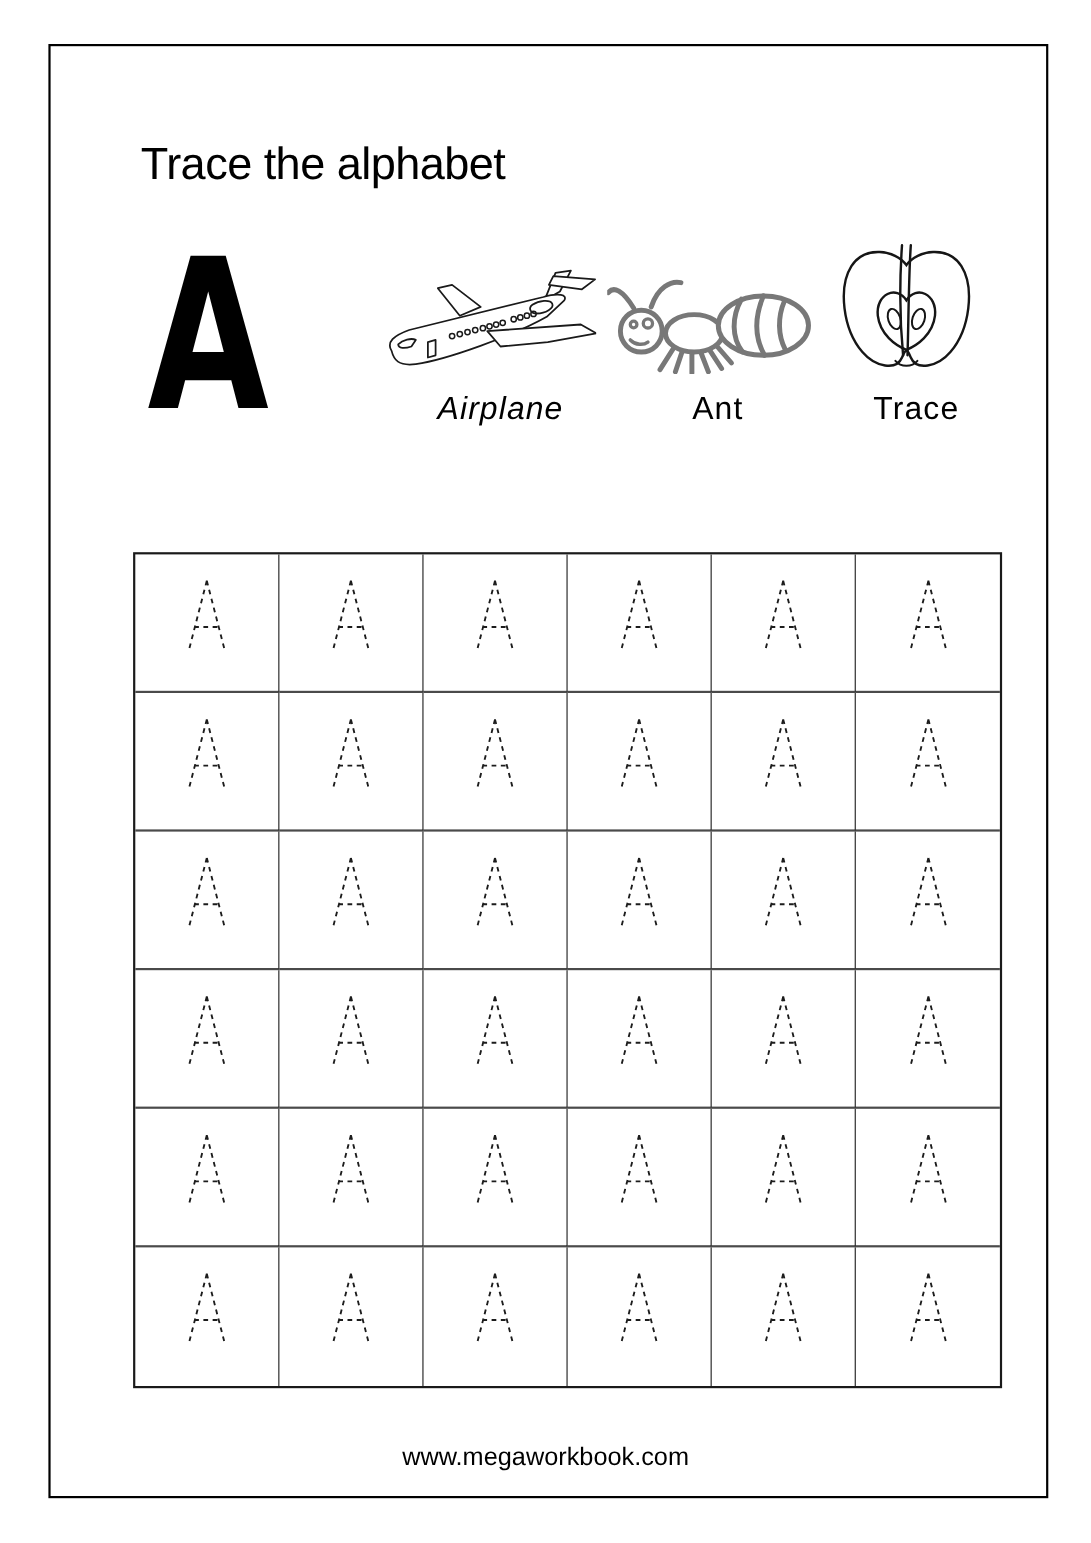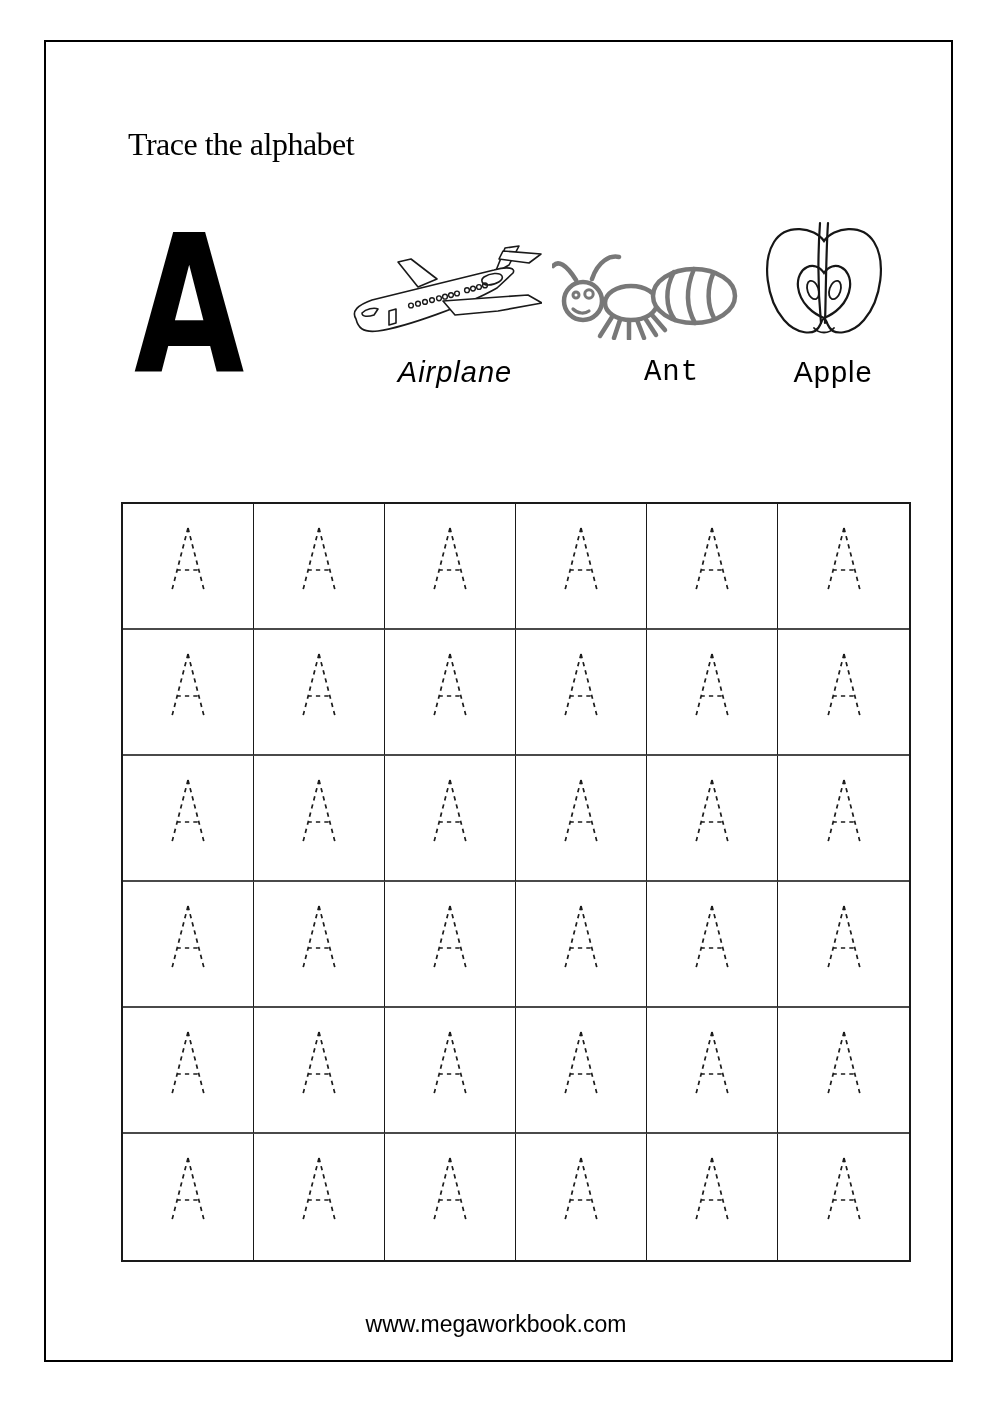--- a/index.html
+++ b/index.html
@@ -2,37 +2,37 @@
 <html><head>
 <meta charset="utf-8">
 <style>
   * { margin: 0; padding: 0; box-sizing: border-box; }
   html, body { width: 992px; height: 1403px; background: #ffffff; position: relative;
                font-family: "DejaVu Sans", sans-serif; color: #000; overflow: hidden; }
 
   .page-border { position: absolute; left: 44px; top: 40px; width: 909px; height: 1322px;
                  border: 2px solid #000; background: #fff; }
 
-  .title { position: absolute; left: 128px; top: 126px; font-size: 32px;
-           font-family: Liberation Serif, serif; letter-spacing: -0.5px; }
+  .title { position: absolute; left: 128px; top: 126px; font-size: 41px;
+           font-family: Liberation Sans, sans-serif; letter-spacing: -0.5px; }
 
   .big-letter { position: absolute; left: 134px; top: 211px; font-size: 190px; font-weight: bold;
                 line-height: 1; transform: scaleX(0.75); transform-origin: left top;
                 font-family: "DejaVu Sans", sans-serif; }
 
   .drawing { position: absolute; }
   .drawing-airplane { left: 348px; top: 242px; width: 194px; height: 102px; }
   .drawing-ant      { left: 552px; top: 246px; width: 188px; height: 94px; }
   .drawing-apple    { left: 758px; top: 220px; width: 132px; height: 124px; }
   .drawing svg { width: 100%; height: 100%; display: block; }
 
   .example-label { position: absolute; top: 356px; font-size: 29px; text-align: center;
                    font-family: "Liberation Sans", sans-serif; letter-spacing: 1px; }
   .label-airplane { left: 370px; width: 170px; font-style: italic; }
-  .label-ant      { left: 614px; width: 115px; font-family: Liberation Mono, monospace; }
+  .label-ant      { left: 595px; width: 115px; }
   .label-apple    { left: 772px; width: 122px; }
 
   .trace-grid { position: absolute; left: 121px; top: 502px; width: 790px; height: 760px;
                 display: grid; border: 2px solid #1a1a1a; }
   .trace-cell { border-right: 1px solid #1a1a1a; border-bottom: 2px solid #4a4a4a;
                 display: flex; justify-content: center; align-items: flex-start;
                 padding-top: 22px; }
   .trace-cell:nth-child(6n) { border-right: none; }
   .trace-cell:nth-last-child(-n+6) { border-bottom: none; }
   .trace-cell svg { width: 46px; height: 66px; }
@@ -105,21 +105,21 @@
     <path d="M70 3 C68 32 68 72 67 103"></path>
     <path d="M56 108 C61 114 71 114 76 108" stroke-width="1.8"></path>
     <path d="M66 53 C57 39 38 47 40 67 C42 84 56 94 66 98 C76 94 90 84 92 67 C94 47 75 39 66 53 Z"></path>
     <ellipse cx="55" cy="70" rx="5.5" ry="9.5" transform="rotate(-18 55 70)" stroke-width="1.8"></ellipse>
     <ellipse cx="77" cy="70" rx="5.5" ry="9.5" transform="rotate(18 77 70)" stroke-width="1.8"></ellipse>
   </svg>
 </div>
 
 <div class="example-label label-airplane">Airplane</div>
 <div class="example-label label-ant">Ant</div>
-<div class="example-label label-apple">Apple</div>
+<div class="example-label label-apple">Trace</div>
 
 <div class="trace-grid" style="grid-template-columns: repeat(6, 1fr); grid-template-rows: repeat(6, 1fr);">
   <div class="trace-cell">
     <svg viewBox="0 0 46 66">
       <path d="M23 2 L7 64 M23 2 L39 64 M11.5 44 L34.5 44" fill="none" stroke="#1c1c1c" stroke-width="1.7" stroke-dasharray="4.3 4.1"></path>
     </svg>
   </div>
 
   <div class="trace-cell">
     <svg viewBox="0 0 46 66">

